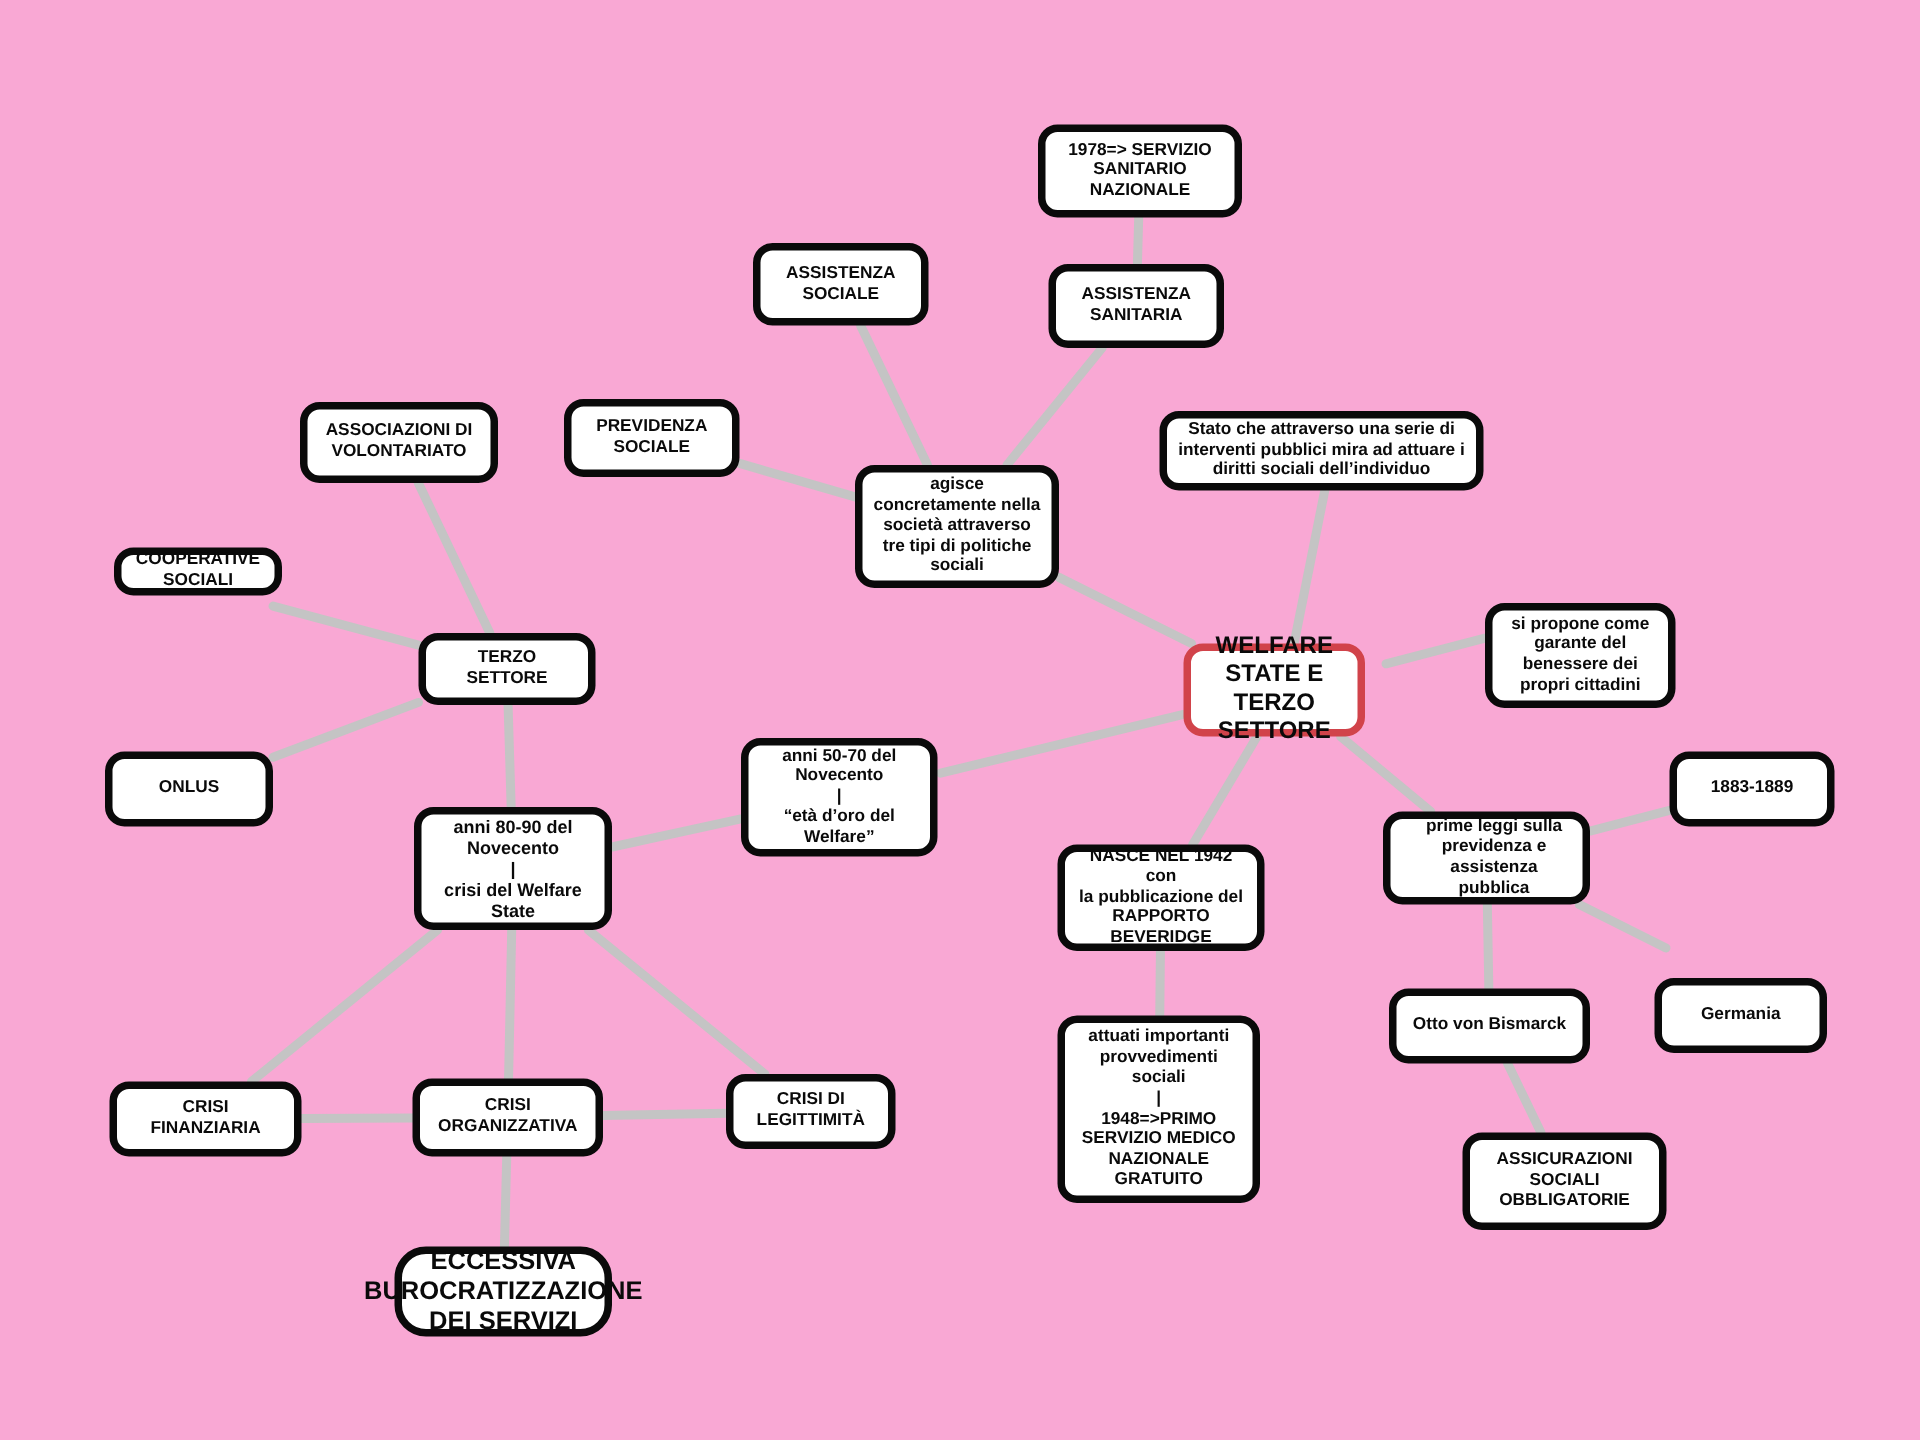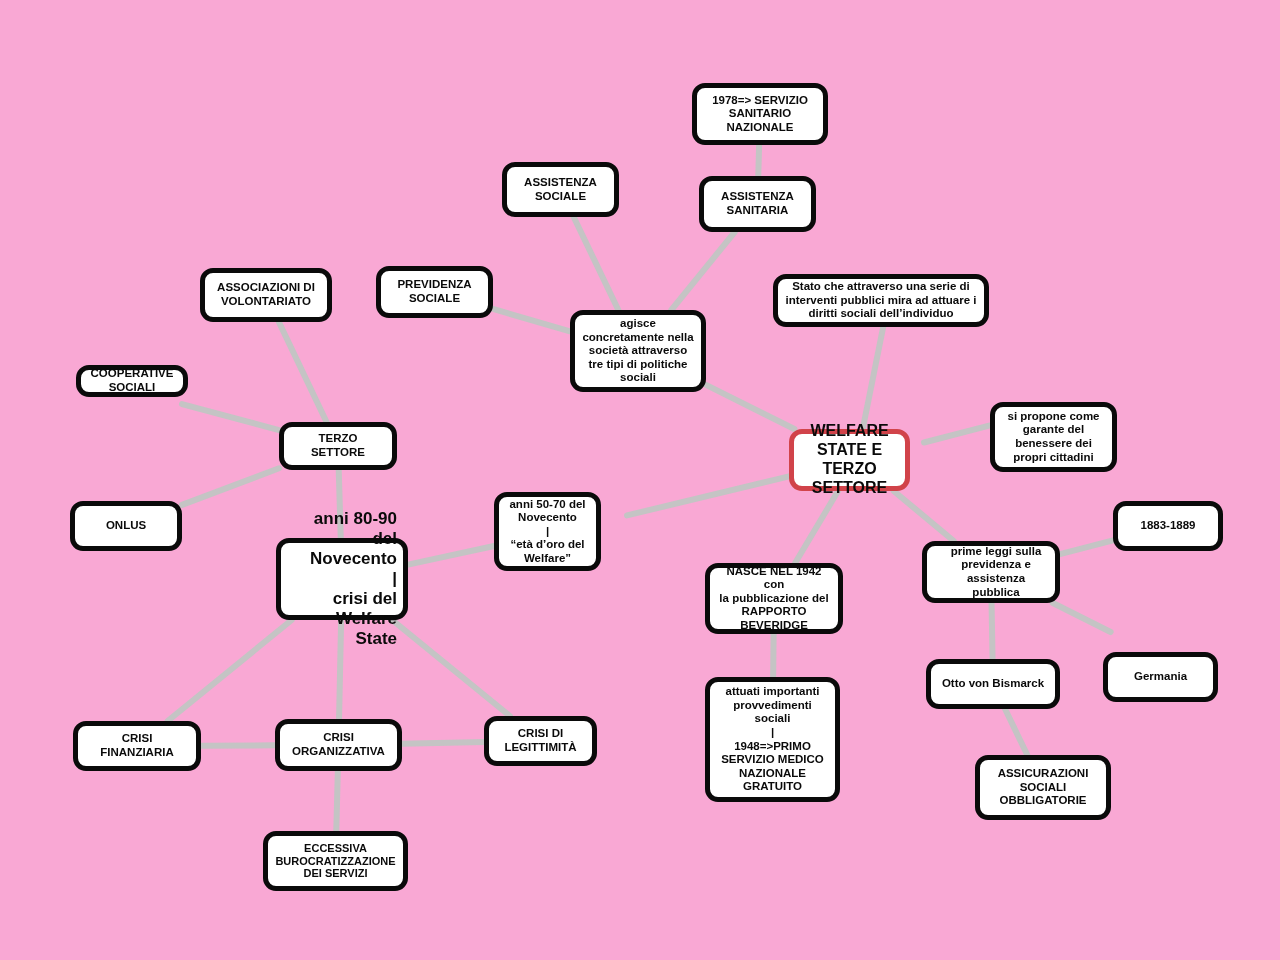--- a/index.html
+++ b/index.html
@@ -103,30 +103,30 @@
       <div class="node bold" style="left: 76px; top: 365px; width: 112px; height: 32px; font-size: 11.5px;"><span>COOPERATIVE
 SOCIALI</span></div>
       <div class="node bold" style="left: 990px; top: 374px; width: 127px; height: 70px; font-size: 11.5px; margin-top: 28px;"><span>si propone come
 garante del
 benessere dei
 propri cittadini</span></div>
       <div class="node bold" style="left: 279px; top: 422px; width: 118px; height: 48px; font-size: 11.5px;"><span>TERZO SETTORE</span></div>
       <div class="node bold root" style="left: 789px; top: 429px; width: 121px; height: 62px; font-size: 16px;"><span>WELFARE STATE E
 TERZO SETTORE</span></div>
       <div class="node bold" style="left: 70px; top: 501px; width: 112px; height: 50px; font-size: 11.5px;"><span>ONLUS</span></div>
-      <div class="node bold" style="left: 494px; top: 492px; width: 107px; height: 79px; font-size: 11.5px;"><span>anni 50-70 del
+      <div class="node bold" style="left: 494px; top: 492px; width: 131px; height: 79px; font-size: 11.5px;"><span>anni 50-70 del
 Novecento
 |
 “età d’oro del
 Welfare”</span></div>
       <div class="node bold" style="left: 1113px; top: 501px; width: 110px; height: 50px; font-size: 11.5px;"><span>1883-1889</span></div>
       <div class="node bold" style="left: 922px; top: 541px; width: 138px; height: 62px; font-size: 11.5px; padding-left: 16px;"><span>prime leggi sulla
 previdenza e
 assistenza pubblica</span></div>
-      <div class="node bold" style="left: 276px; top: 538px; width: 132px; height: 82px; font-size: 17px; text-align: right;"><span>anni 80-90 del
+      <div class="node bold" style="left: 276px; top: 538px; width: 132px; height: 82px; font-size: 12px;"><span>anni 80-90 del
 Novecento
 |
 crisi del Welfare
 State</span></div>
       <div class="node bold" style="left: 705px; top: 563px; width: 138px; height: 71px; font-size: 11.5px;"><span>NASCE NEL 1942 con
 la pubblicazione del
 RAPPORTO
 BEVERIDGE</span></div>
       <div class="node bold" style="left: 1103px; top: 632px; width: 115px; height: 50px; font-size: 11.5px; margin-top: 20px;"><span>Germania</span></div>
       <div class="node bold" style="left: 926px; top: 659px; width: 134px; height: 50px; font-size: 11.5px;"><span>Otto von Bismarck</span></div>
@@ -140,17 +140,17 @@
 provvedimenti
 sociali
 |
 1948=&gt;PRIMO
 SERVIZIO MEDICO
 NAZIONALE
 GRATUITO</span></div>
       <div class="node bold" style="left: 975px; top: 755px; width: 136px; height: 65px; font-size: 11.5px;"><span>ASSICURAZIONI
 SOCIALI
 OBBLIGATORIE</span></div>
-      <div class="node bold" style="left: 263px; top: 831px; width: 145px; height: 60px; font-size: 11px;"><span>ECCESSIVA
+      <div class="node bold" style="left: 263px; top: 831px; width: 145px; height: 60px; font-size: 17px; border-radius: 21px;"><span>ECCESSIVA
 BUROCRATIZZAZIONE
 DEI SERVIZI</span></div>
     </div>
 </div>
 
 </body></html>

